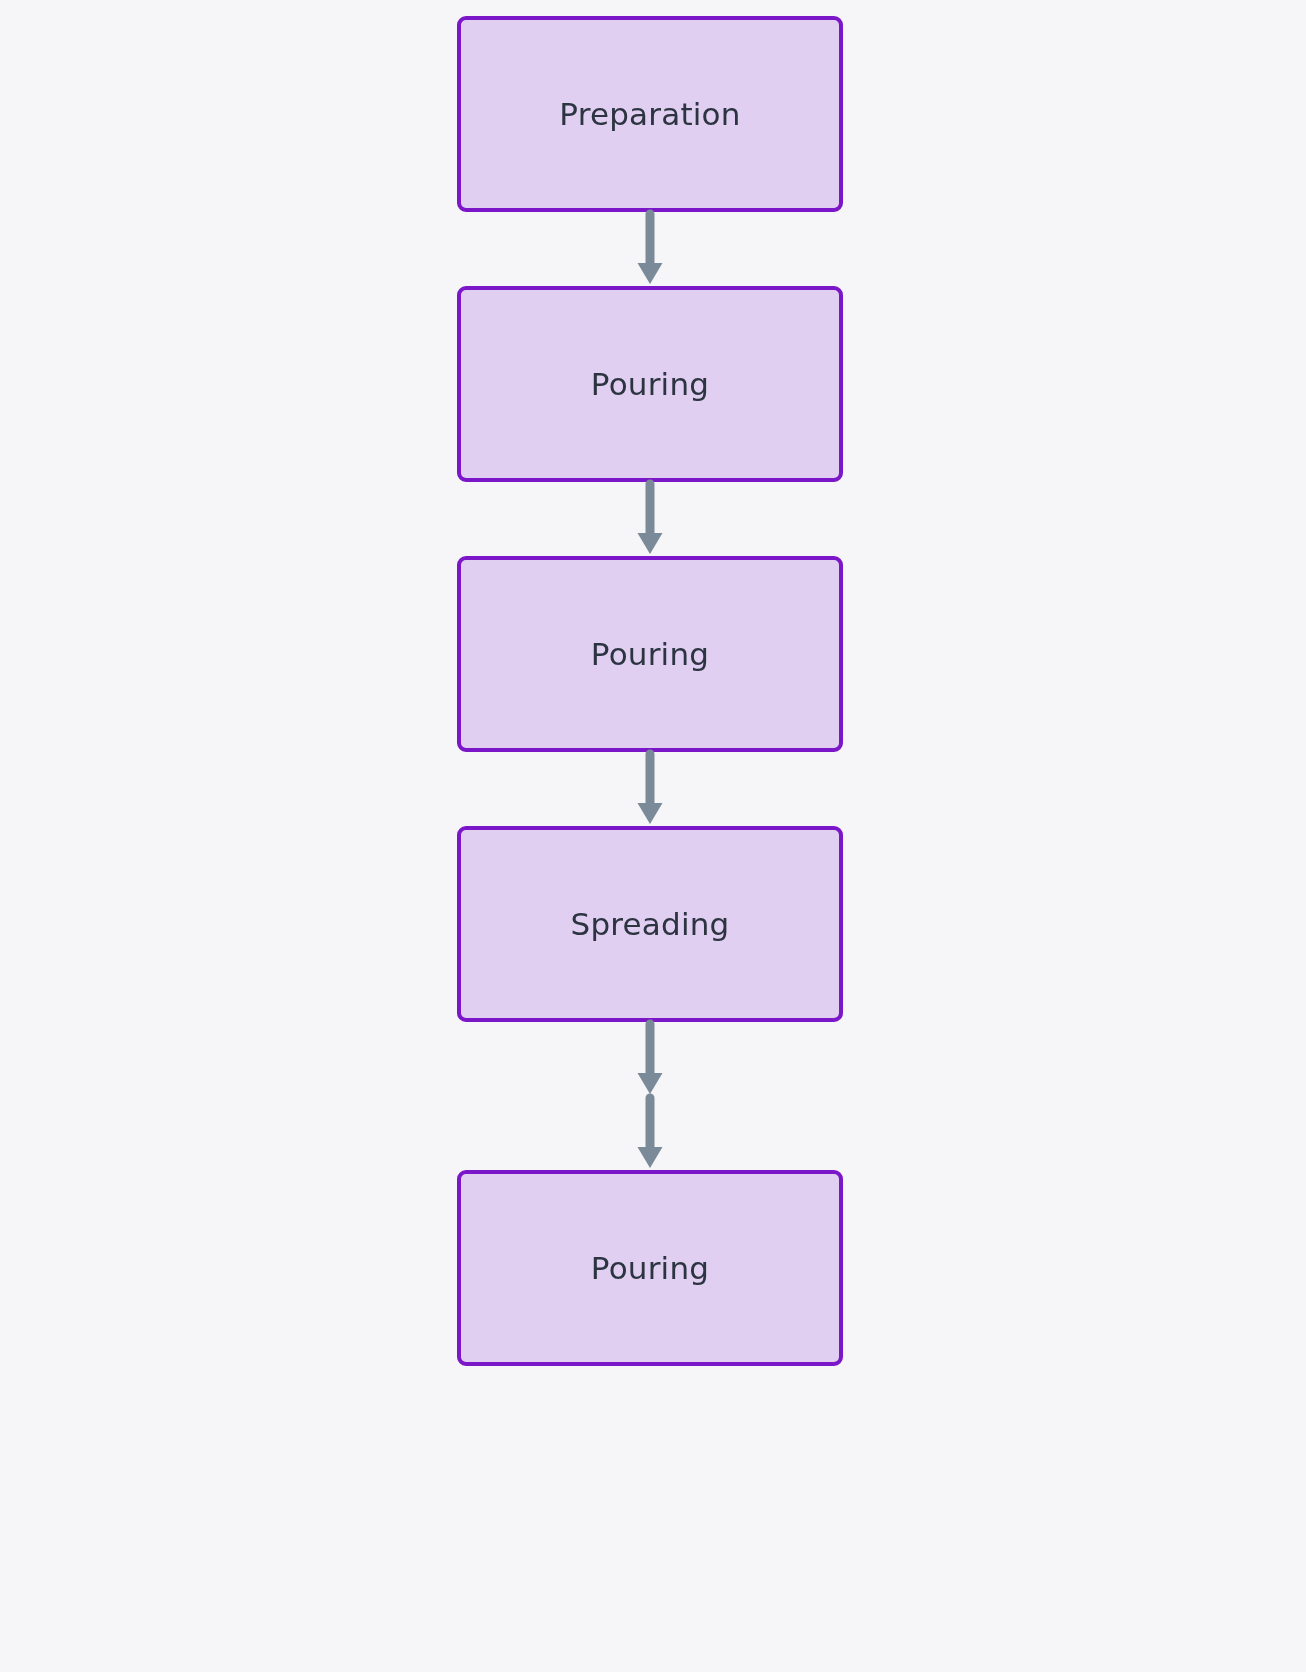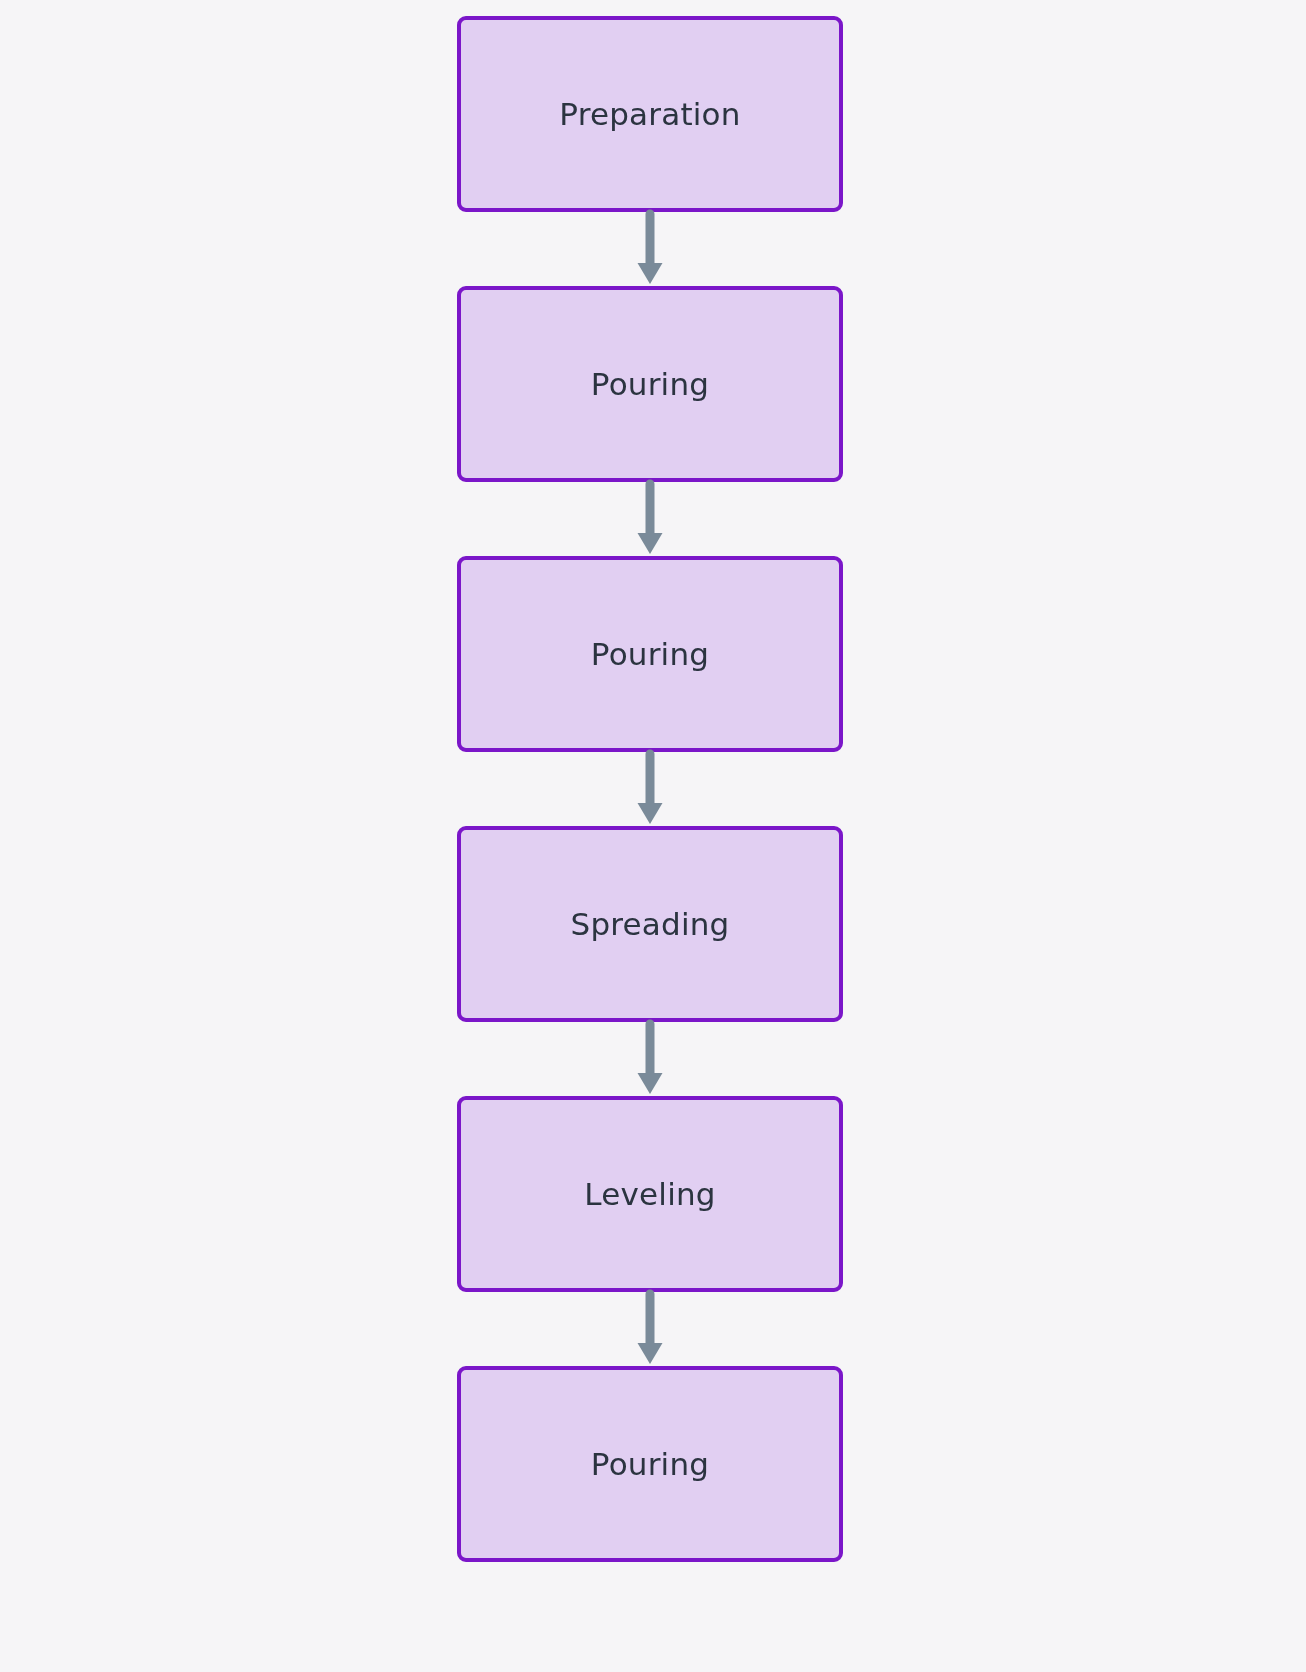--- a/index.html
+++ b/index.html
@@ -111,23 +111,20 @@
       <span class="node-label">Spreading</span>
     </div>
 
     <div class="edge">
       <svg width="26" height="74" viewBox="0 0 26 74">
         <line x1="13" y1="2" x2="13" y2="54" stroke="#7a8a99" stroke-width="9" stroke-linecap="round"></line>
         <path d="M13 72 L0.5 51 L25.5 51 Z" fill="#7a8a99"></path>
       </svg>
     </div>
 
-    <div class="node">
-      <span class="node-label">Leveling</span>
-    </div>
 
     <div class="edge">
       <svg width="26" height="74" viewBox="0 0 26 74">
         <line x1="13" y1="2" x2="13" y2="54" stroke="#7a8a99" stroke-width="9" stroke-linecap="round"></line>
         <path d="M13 72 L0.5 51 L25.5 51 Z" fill="#7a8a99"></path>
       </svg>
     </div>
 
     <div class="node">
       <span class="node-label">Pouring</span>

